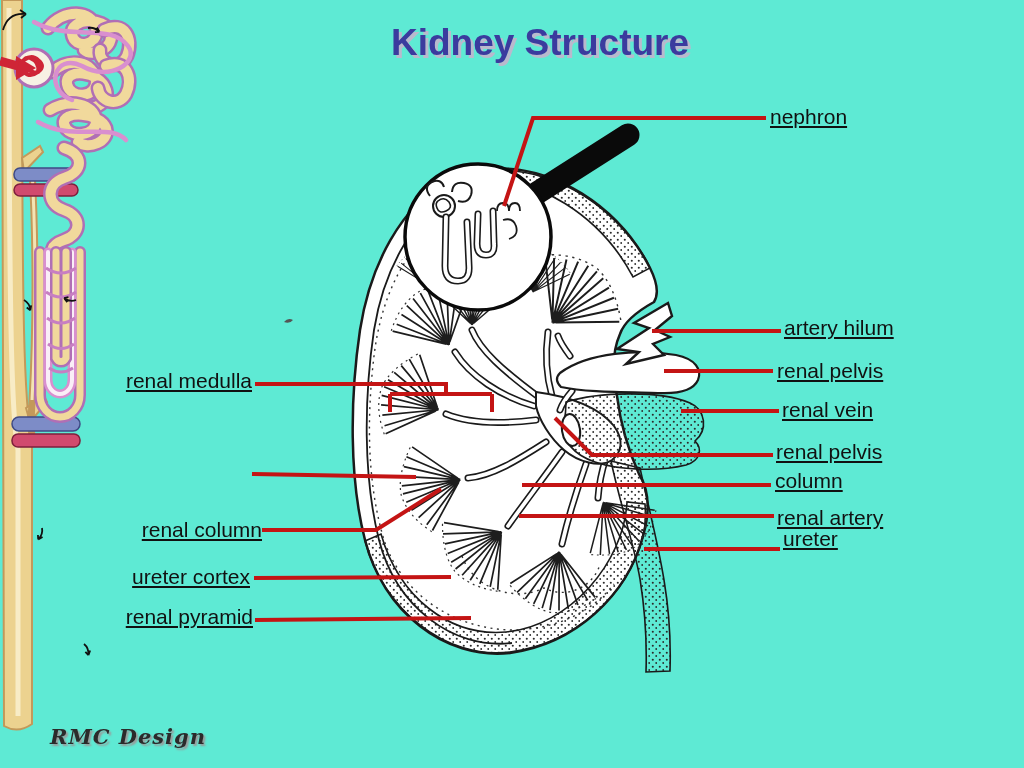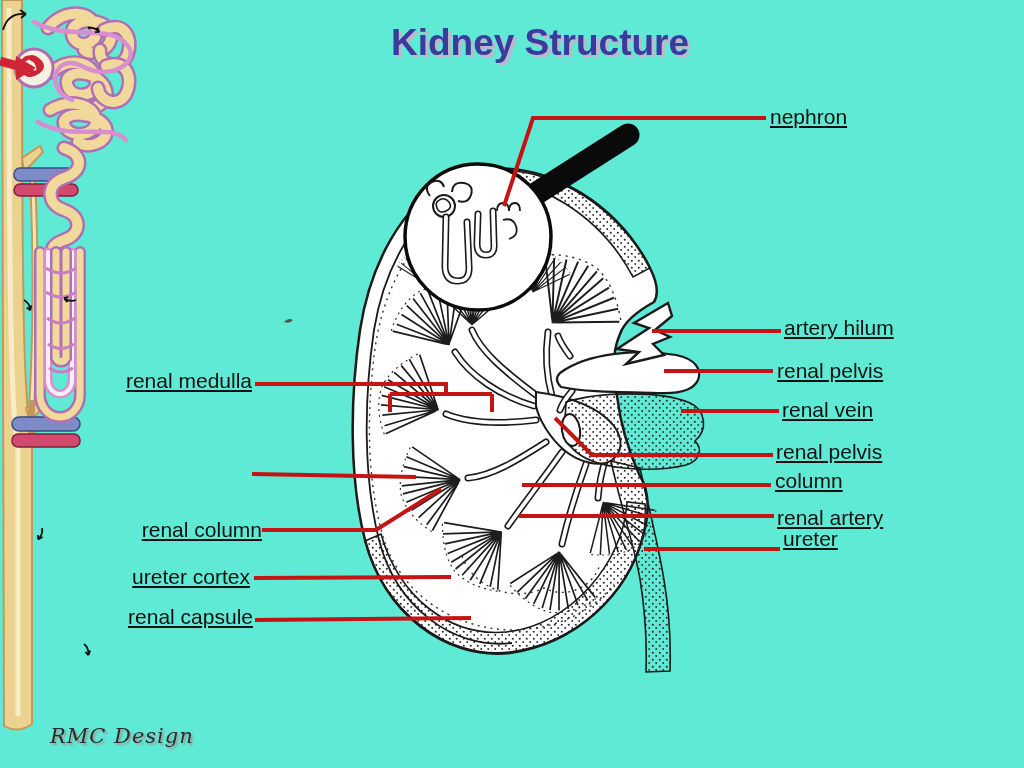--- a/index.html
+++ b/index.html
@@ -6,21 +6,21 @@
   #slide{position:relative;width:1024px;height:768px;background:#5eead4;overflow:hidden;
          font-family:"Liberation Sans",sans-serif;}
   #art{position:absolute;left:0;top:0;}
   .title{position:absolute;left:56px;top:22px;width:968px;text-align:center;
          font-size:37px;font-weight:bold;color:var(--title_text,#3b3b9e);
          text-shadow:3px 3px 0 #b9b9cd;letter-spacing:0px;}
   .lbl{position:absolute;font-size:21px;line-height:26px;color:var(--label_text,#111);
        white-space:nowrap;text-decoration:underline;}
   .lbl.left{text-align:center;}
   .sig{position:absolute;left:50px;top:724px;font-family:"DejaVu Serif",serif;
-       font-style:italic;font-weight:normal;font-size:21px;letter-spacing:1px;
+       font-style:italic;font-weight:bold;font-size:21px;letter-spacing:1px;
        color:#2b2b2b;text-shadow:2px 2px 2px #9a9a9a;}
   
   .ink{stroke:var(--ink,#1a1a1a);fill:none;}
   .whitefill{fill:#fff;stroke:var(--ink,#1a1a1a);}
   .stip{fill:url(#stip);stroke:var(--ink,#1a1a1a);stroke-width:1.6;}
   .stipdot{fill:#2a2a2a;}
   .fanline{stroke:#1d1d1d;stroke-width:1.7;fill:none;}
   .fanbase{stroke:#333;stroke-width:1.2;fill:none;stroke-dasharray:2 4;}
   .dotted{stroke:#333;stroke-width:1.4;fill:none;stroke-dasharray:2 4.5;}
   .tube{stroke:var(--ink,#1a1a1a);stroke-width:7;fill:none;stroke-linecap:round;}
@@ -227,16 +227,16 @@
   <div class="lbl" style="left:777px;top:358px">renal pelvis</div>
   <div class="lbl" style="left:782px;top:397px">renal vein</div>
   <div class="lbl" style="left:776px;top:439px">renal pelvis</div>
   <div class="lbl" style="left:775px;top:468px">column</div>
   <div class="lbl" style="left:777px;top:505px">renal artery</div>
   <div class="lbl" style="left:783px;top:526px">ureter</div>
 
   <div class="lbl left" style="right:772px;top:368px">renal medulla</div>
   <div class="lbl left" style="right:762px;top:517px">renal column</div>
   <div class="lbl left" style="right:774px;top:564px">ureter cortex</div>
-  <div class="lbl left" style="right:771px;top:604px">renal capsule</div>
+  <div class="lbl left" style="right:771px;top:604px">renal pyramid</div>
 
   <div class="sig">RMC Design</div>
 </div>
 
 </body></html>

